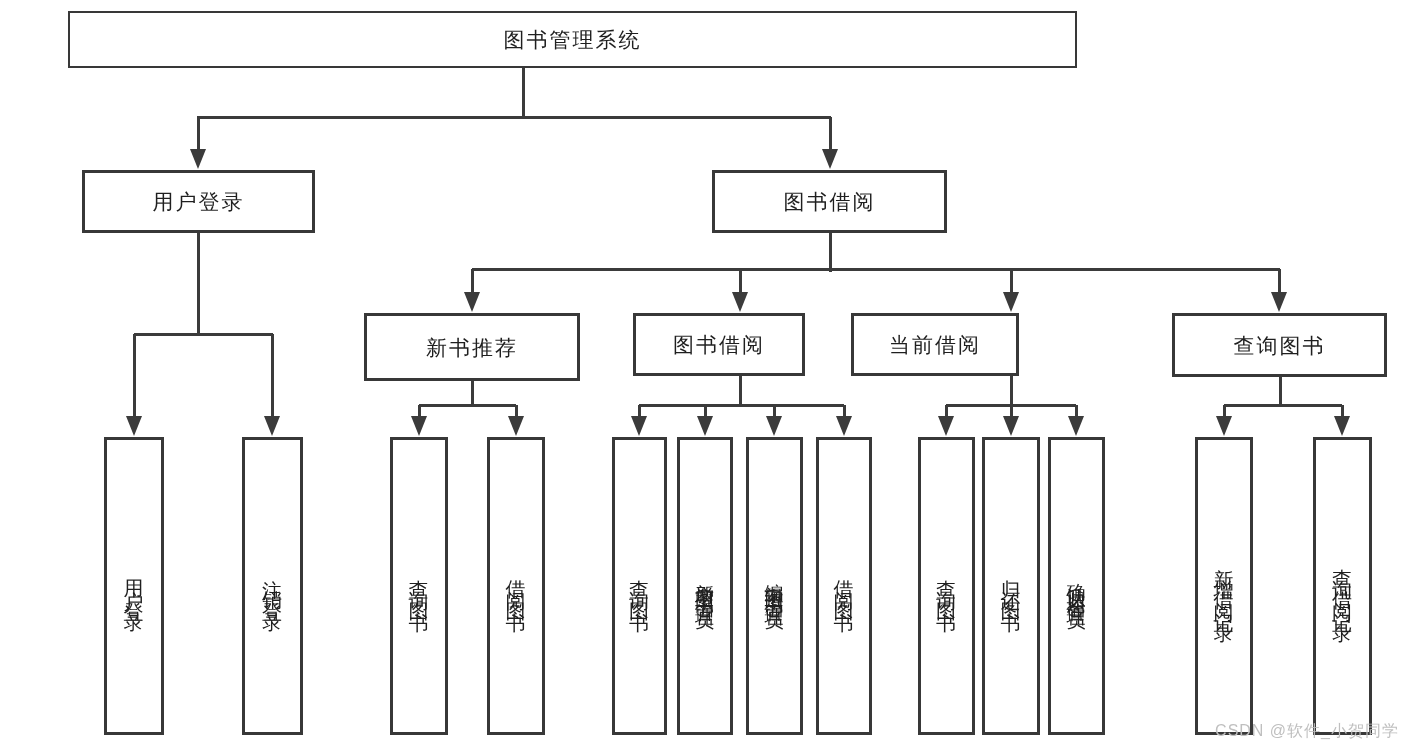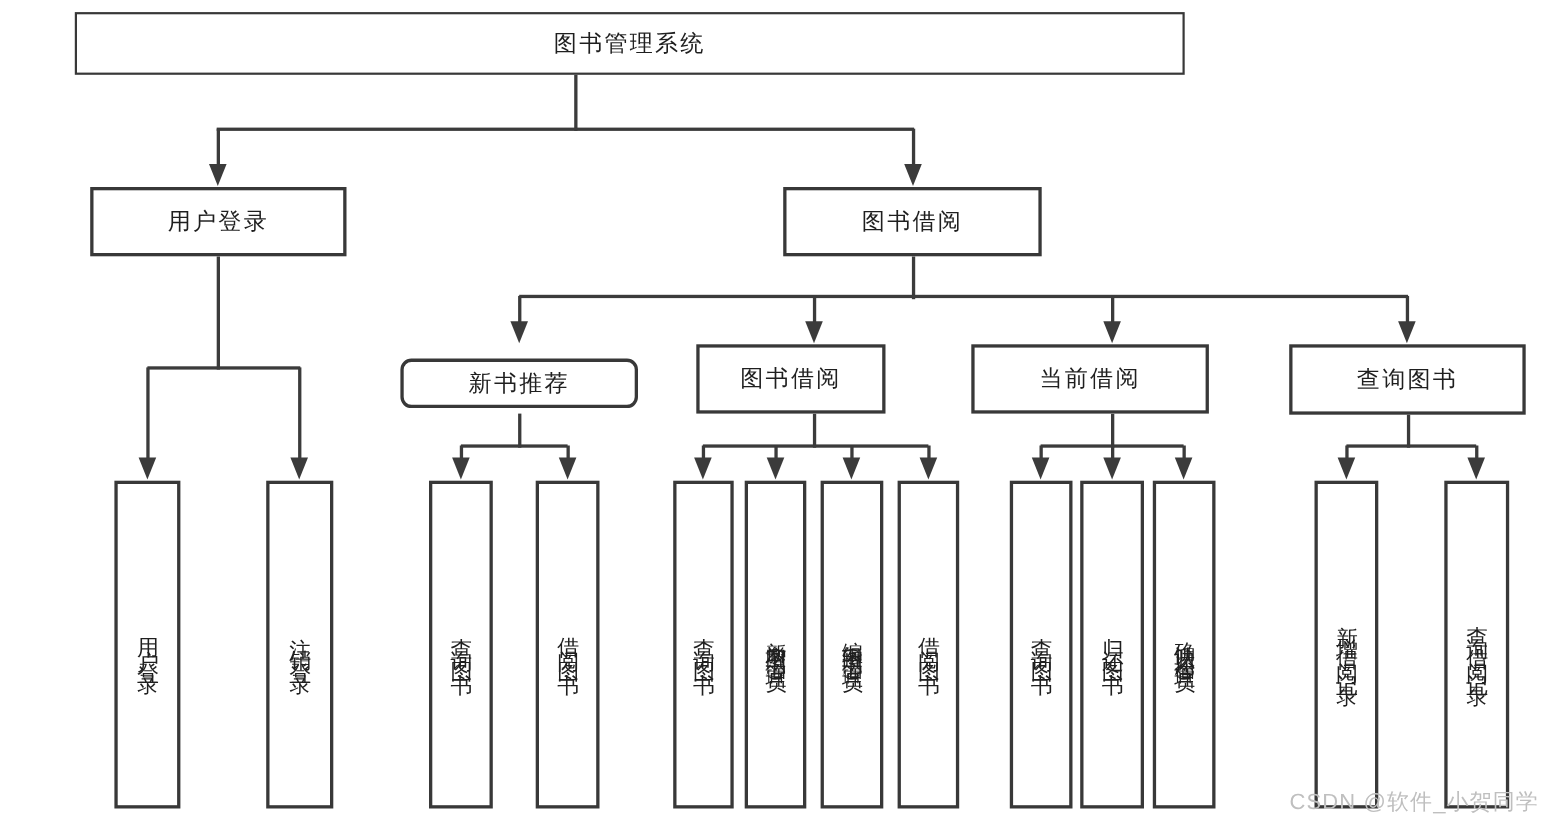--- a/index.html
+++ b/index.html
@@ -64,21 +64,21 @@
     height:0;
     border-left:8px solid transparent;
     border-right:8px solid transparent;
     border-top:20px solid var(--line);
     z-index:1;
   }
   .watermark{
     position:absolute;
     right:6px;
     bottom:5px;
-    font-size:20px;
+    font-size:16px;
     color:var(--watermark);
     letter-spacing:1px;
     z-index:5;
     white-space:nowrap;
   }
 </style>
 </head>
 <body>
 
 <div id="stage">
@@ -139,27 +139,27 @@
   <div id="node-layer">
       <div class="node wide root" style="left: 22px; top: 11px; width: 1009px; height: 57px; margin-left: 46px;">
         <span class="lbl">图书管理系统</span>
       </div>
       <div class="node wide" style="left: 82px; top: 170px; width: 233px; height: 63px;">
         <span class="lbl">用户登录</span>
       </div>
       <div class="node wide" style="left: 712px; top: 170px; width: 235px; height: 63px;">
         <span class="lbl">图书借阅</span>
       </div>
-      <div class="node wide" style="left: 364px; top: 326px; width: 216px; height: 45px; border-radius: 10px;">
+      <div class="node wide" style="left: 364px; top: 313px; width: 216px; height: 68px;">
         <span class="lbl">新书推荐</span>
       </div>
       <div class="node wide" style="left: 633px; top: 313px; width: 172px; height: 63px;">
         <span class="lbl">图书借阅</span>
       </div>
-      <div class="node wide" style="left: 883px; top: 313px; width: 216px; height: 63px;">
+      <div class="node wide" style="left: 851px; top: 313px; width: 168px; height: 63px;">
         <span class="lbl">当前借阅</span>
       </div>
       <div class="node wide" style="left: 1172px; top: 313px; width: 215px; height: 64px;">
         <span class="lbl">查询图书</span>
       </div>
       <div class="node tall" style="left: 104px; top: 437px; width: 60px; height: 298px;">
         <span class="lbl">用户登录</span>
       </div>
       <div class="node tall" style="left: 242px; top: 437px; width: 61px; height: 298px;">
         <span class="lbl">注销登录</span>

